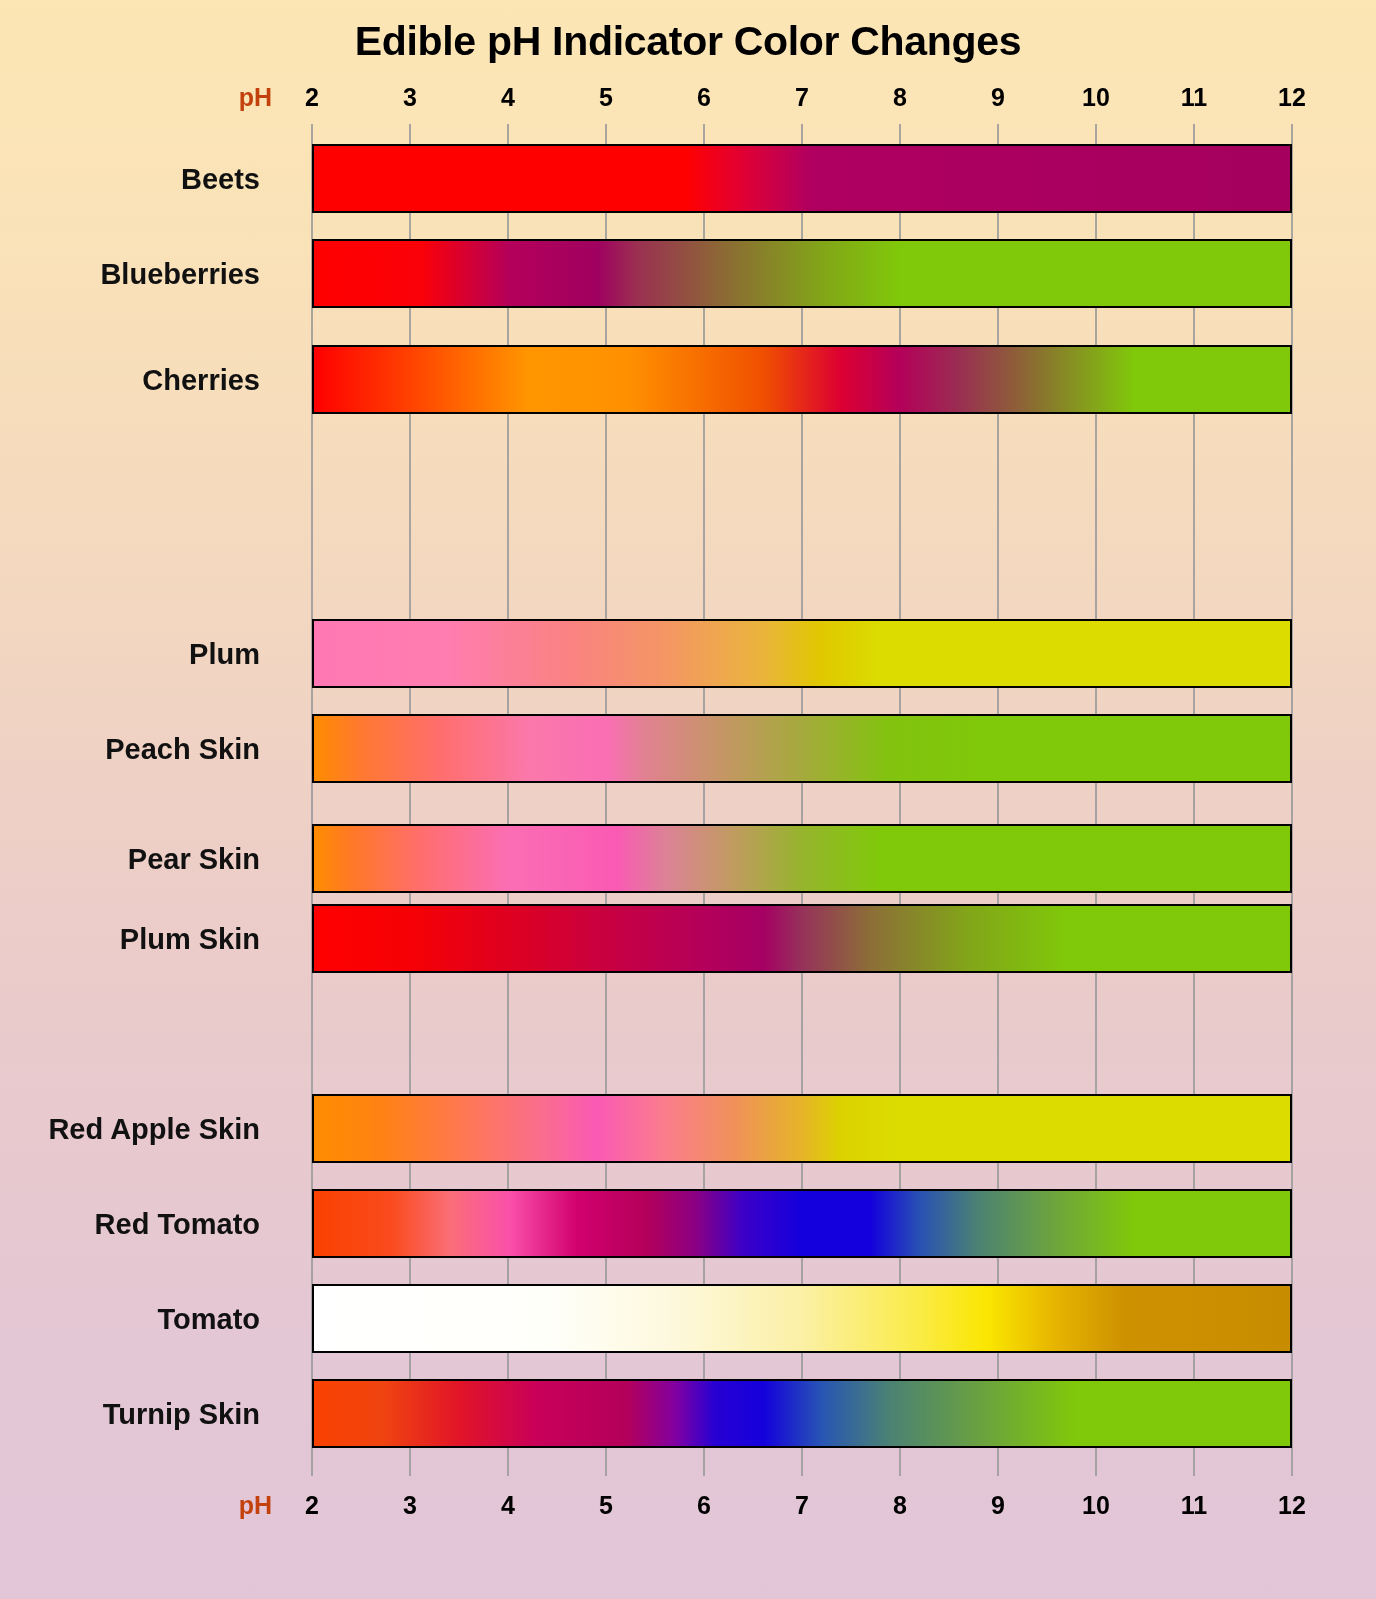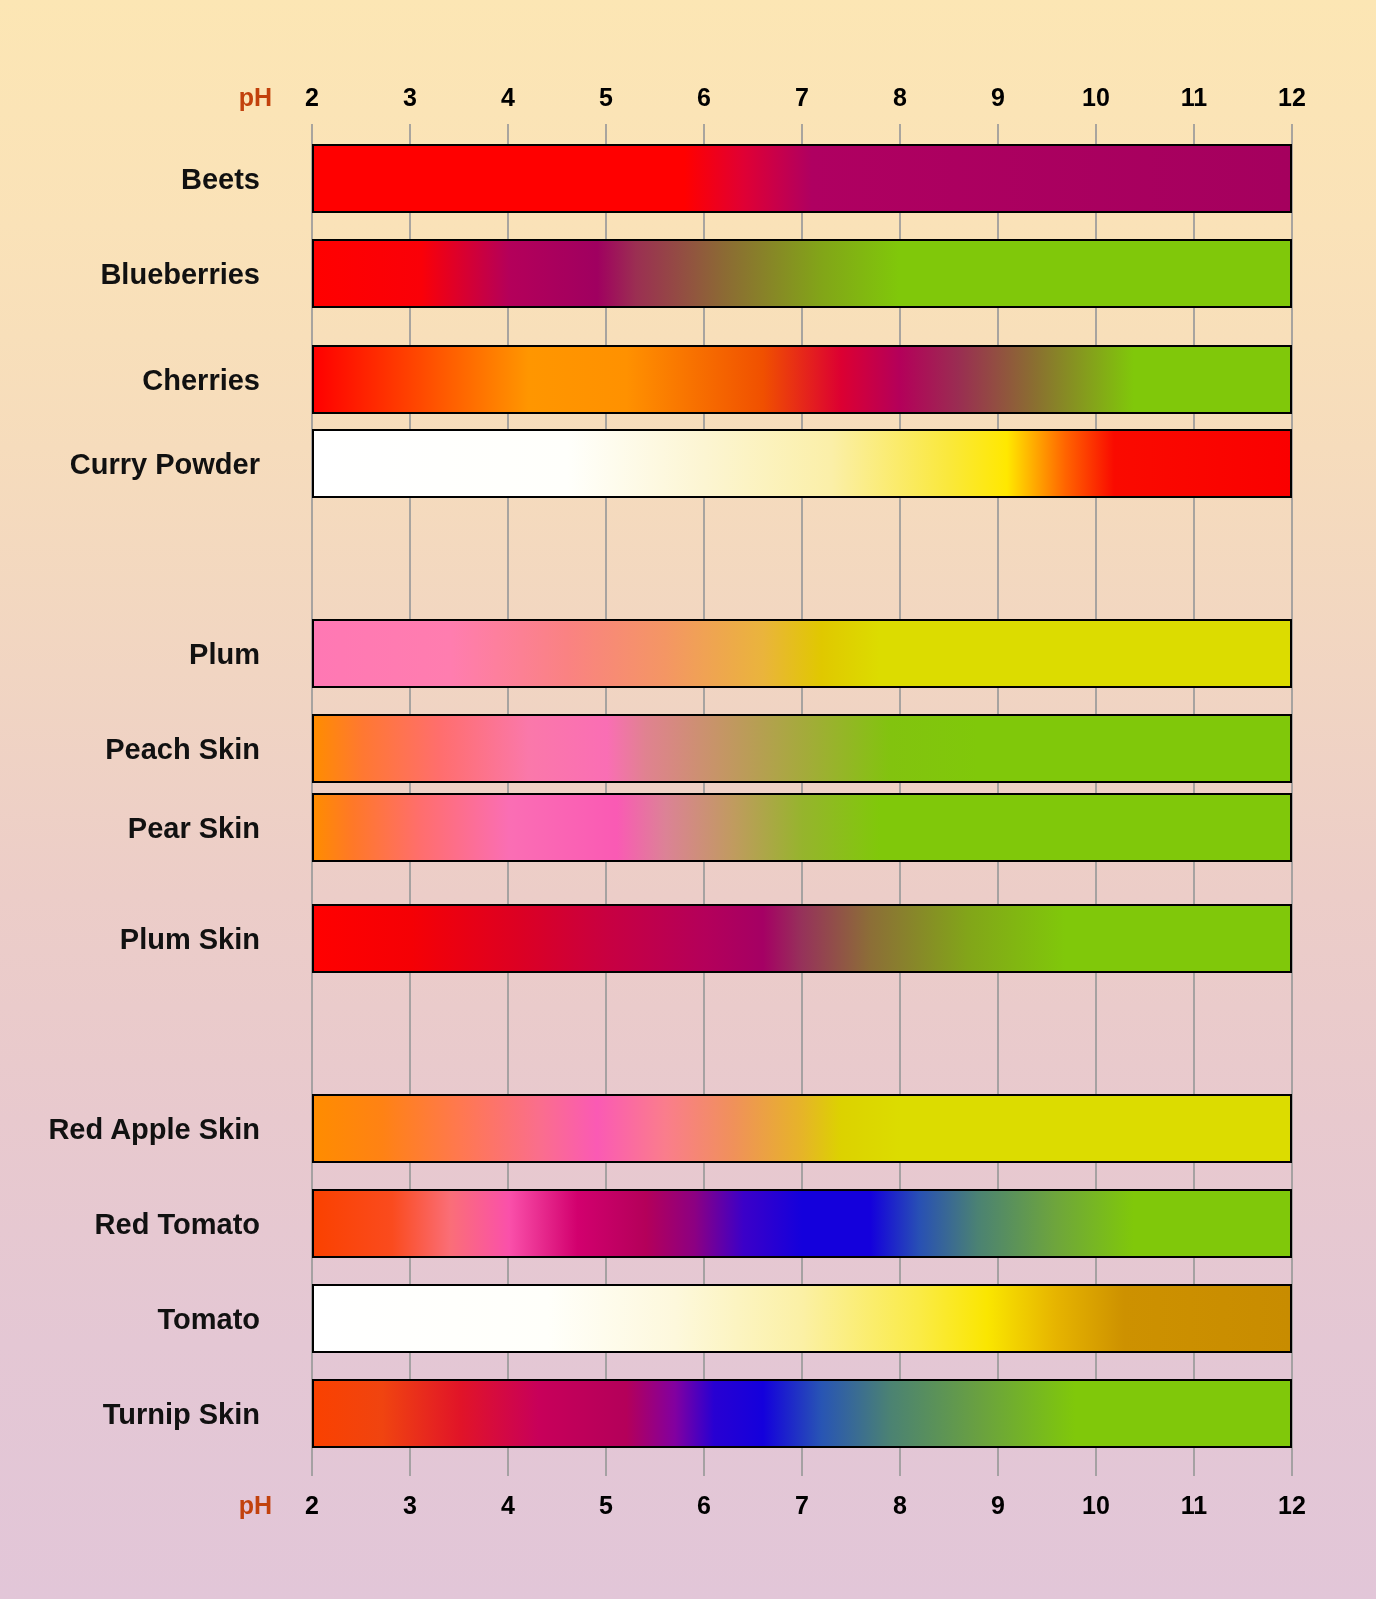--- a/index.html
+++ b/index.html
@@ -117,20 +117,21 @@
     height: 69px;
     border: 2px solid #000000;
     box-sizing: border-box;
   }
 </style>
 </head>
 <body>
 
 <div class="chart-wrap">
 
+  <div class="chart-title">Edible pH Indicator Color Changes</div>
 
   <div class="gridlines" id="gridlines">
       <div class="gridline" style="left: 311px;"></div>
       <div class="gridline" style="left: 409px;"></div>
       <div class="gridline" style="left: 507px;"></div>
       <div class="gridline" style="left: 605px;"></div>
       <div class="gridline" style="left: 703px;"></div>
       <div class="gridline" style="left: 801px;"></div>
       <div class="gridline" style="left: 899px;"></div>
       <div class="gridline" style="left: 997px;"></div>
@@ -162,33 +163,29 @@
         <div class="bar" style="background: linear-gradient(90deg, rgb(255, 0, 0) 0%, rgb(255, 0, 0) 38%, rgb(224, 0, 52) 44%, rgb(175, 0, 97) 51%, rgb(165, 0, 94) 100%);"></div>
       </div>
       <div class="row" style="top: 107px;">
         <div class="row-label">Blueberries</div>
         <div class="bar" style="background: linear-gradient(90deg, rgb(255, 0, 0) 0%, rgb(250, 0, 8) 11%, rgb(180, 0, 90) 20%, rgb(160, 0, 96) 29%, rgb(155, 47, 82) 33%, rgb(140, 106, 52) 42%, rgb(130, 165, 24) 52%, rgb(128, 200, 10) 60%, rgb(128, 200, 10) 100%);"></div>
       </div>
       <div class="row" style="top: 202px; margin-top: 11px;">
         <div class="row-label">Cherries</div>
         <div class="bar" style="background: linear-gradient(90deg, rgb(255, 0, 0) 0%, rgb(255, 60, 0) 9%, rgb(255, 150, 0) 22%, rgb(255, 145, 0) 32%, rgb(240, 80, 0) 46%, rgb(220, 0, 50) 54%, rgb(180, 0, 90) 60%, rgb(154, 45, 82) 66%, rgb(138, 112, 48) 74%, rgb(128, 200, 10) 84%, rgb(128, 200, 10) 100%);"></div>
       </div>
-      <div class="row" style="top: 297px;">
-        <div class="row-label">Curry Powder</div>
-        <div class="bar" style="background: linear-gradient(90deg, rgb(255, 255, 255) 0%, rgb(255, 255, 251) 26%, rgb(252, 245, 210) 40%, rgb(251, 239, 168) 53%, rgb(250, 232, 60) 65%, rgb(255, 232, 0) 71%, rgb(255, 100, 0) 77%, rgb(250, 10, 0) 82%, rgb(250, 0, 0) 100%);"></div>
-      </div>
       <div class="row" style="top: 487px;">
         <div class="row-label">Plum</div>
         <div class="bar" style="background: linear-gradient(90deg, rgb(255, 120, 180) 0%, rgb(255, 125, 175) 14%, rgb(250, 130, 130) 26%, rgb(244, 150, 100) 36%, rgb(234, 180, 60) 46%, rgb(224, 200, 0) 52%, rgb(220, 220, 0) 58%, rgb(220, 220, 0) 100%);"></div>
       </div>
       <div class="row" style="top: 582px;">
         <div class="row-label">Peach Skin</div>
         <div class="bar" style="background: linear-gradient(90deg, rgb(255, 140, 0) 0%, rgb(255, 120, 50) 5%, rgb(255, 110, 110) 13%, rgb(250, 120, 170) 22%, rgb(250, 110, 180) 30%, rgb(224, 130, 144) 34%, rgb(196, 150, 100) 42%, rgb(165, 170, 60) 50%, rgb(130, 195, 15) 59%, rgb(128, 200, 10) 68%, rgb(128, 200, 10) 100%);"></div>
       </div>
-      <div class="row" style="top: 661px;">
+      <div class="row" style="top: 692px;">
         <div class="row-label">Pear Skin</div>
         <div class="bar" style="background: linear-gradient(90deg, rgb(255, 140, 0) 0%, rgb(255, 120, 40) 4%, rgb(255, 110, 110) 11%, rgb(250, 110, 180) 20%, rgb(250, 90, 180) 31%, rgb(220, 130, 150) 36%, rgb(192, 155, 95) 43%, rgb(150, 180, 45) 50%, rgb(128, 200, 10) 58%, rgb(128, 200, 10) 100%);"></div>
       </div>
       <div class="row" style="top: 772px;">
         <div class="row-label">Plum Skin</div>
         <div class="bar" style="background: linear-gradient(90deg, rgb(255, 0, 0) 0%, rgb(245, 0, 5) 10%, rgb(220, 0, 35) 21%, rgb(200, 0, 65) 30%, rgb(180, 0, 90) 40%, rgb(165, 0, 100) 46%, rgb(150, 50, 90) 50%, rgb(140, 110, 55) 57%, rgb(130, 165, 25) 67%, rgb(128, 200, 10) 77%, rgb(128, 200, 10) 100%);"></div>
       </div>
       <div class="row" style="top: 962px;">
         <div class="row-label">Red Apple Skin</div>
         <div class="bar" style="background: linear-gradient(90deg, rgb(255, 140, 0) 0%, rgb(255, 130, 20) 7%, rgb(255, 120, 80) 15%, rgb(250, 110, 140) 23%, rgb(250, 90, 180) 29%, rgb(250, 125, 140) 36%, rgb(240, 145, 90) 43%, rgb(230, 180, 40) 50%, rgb(220, 210, 0) 54%, rgb(220, 220, 0) 60%, rgb(220, 220, 0) 100%);"></div>

